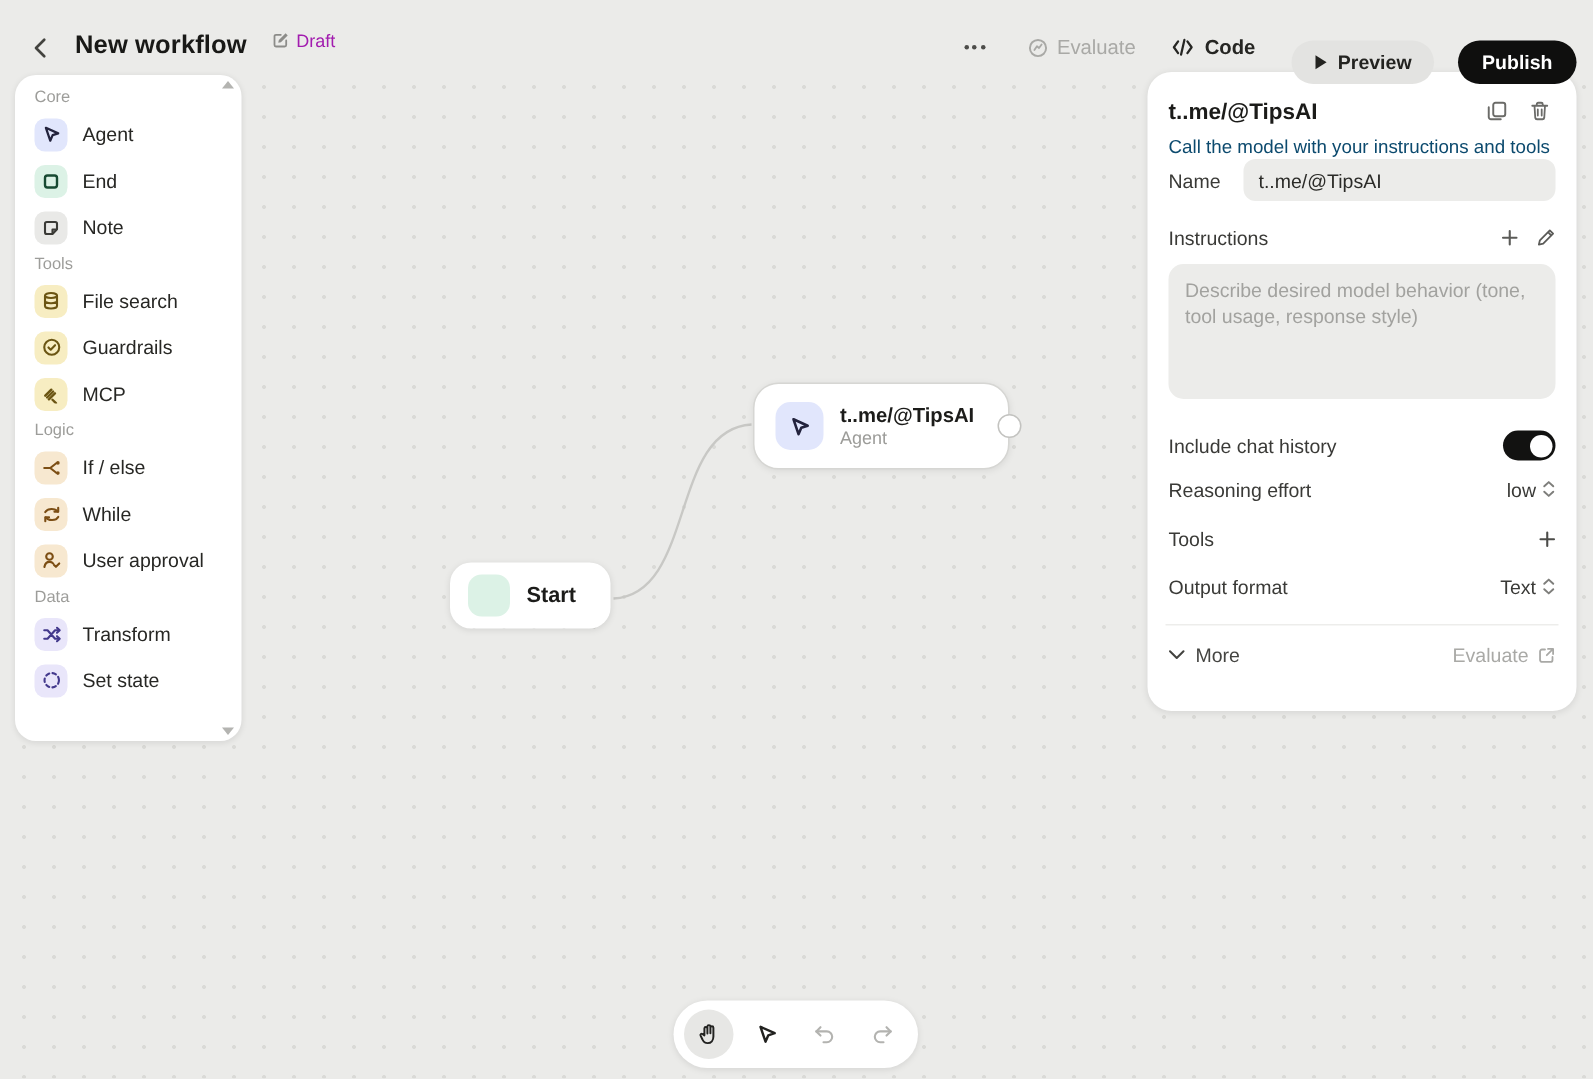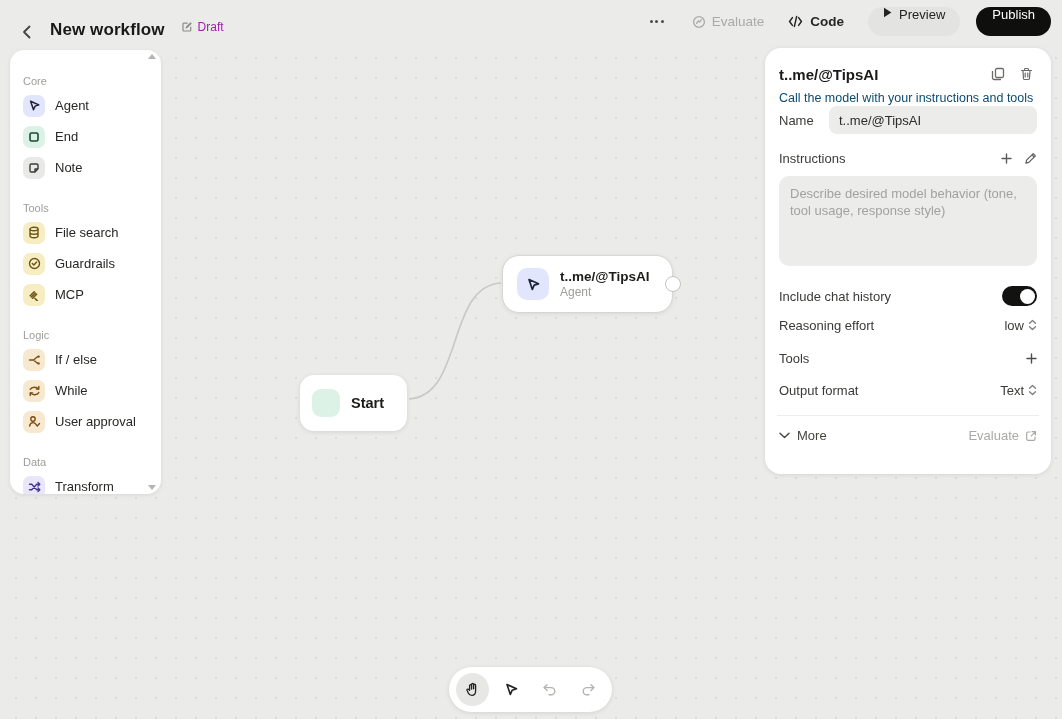--- a/index.html
+++ b/index.html
@@ -20,44 +20,44 @@
   .topbar { position:absolute; top:0; left:0; right:0; height:44px; background:#ebebe9; z-index:20; }
   .tb-left { position:absolute; left:14px; top:20px; display:flex; align-items:flex-start; }
   .back-btn { width:24px; height:24px; display:flex; align-items:center; justify-content:center; cursor:pointer; color:#43433f; }
   .wf-title { font-size:17px; font-weight:700; color:#19191七; color:#191917; margin-left:12px; letter-spacing:.1px; }
   .draft { display:flex; align-items:center; gap:5px; margin-left:16px; color:#a21caf; font-size:12px; }
   .tb-right { position:absolute; right:11px; top:7px; display:flex; align-items:center; gap:24px; }
   .ellipsis { display:flex; gap:2.5px; padding:4px; cursor:pointer; }
   .ellipsis i { width:3px; height:3px; border-radius:50%; background:#4c4c49; }
   .tb-eval { display:flex; align-items:center; gap:6px; color:#a9a9a6; font-size:13.5px; }
   .tb-code { display:flex; align-items:center; gap:7px; color:#26262:; color:#262623; font-size:13.5px; font-weight:600; cursor:pointer; }
-  .pill { height:29px; border-radius:15px; display:flex; align-items:flex-start; justify-content:center; font-size:13px; font-weight:400; cursor:pointer; border:none; }
+  .pill { height:29px; border-radius:15px; display:flex; align-items:center; justify-content:center; font-size:13px; font-weight:700; cursor:pointer; border:none;margin-top:20px; }
   .preview { background:#e3e3e1; color:#232320; padding:0 15px; gap:7px; margin-right:-8px; }
   .publish { background:#0f0f0e; color:#fff; padding:0 16px; }
 
   
   .sidebar {
     position:absolute; left:10px; top:50px; width:151px; height:444px; z-index:15;
     background:#fff; border-radius:14px; box-shadow:0 1px 4px rgba(0,0,0,.09);
     padding:6px 6px 4px 13px; overflow:hidden;
   }
-  .sec-label { font-size:11px; color:#9d9d9a; margin:18px 0 1px; height:15px; line-height:15px; }
+  .sec-label { font-size:11px; color:#9d9d9a; margin:2px 0 1px; height:15px; line-height:15px; }
   .side-item { height:31px; display:flex; align-items:center; gap:10px; cursor:pointer; }
   .nicon { width:22px; height:22px; border-radius:7px; display:flex; align-items:center; justify-content:center; flex:0 0 auto; }
   .side-item span.lbl { font-size:13px; font-weight:500; color:#272724; }
   .bg-blue{background:#e1e6fc;color:#23233d;} .bg-green{background:#dcf2e6;color:#174a32;}
   .bg-gray{background:#e9e9e7;color:#3a3a36;} .bg-yellow{background:#f7edc2;color:#6b5513;}
   .bg-orange{background:#f7e8d0;color:#7c4e14;} .bg-purple{background:#e9e6fa;color:#43398c;}
   .scroll-arrow { position:absolute; right:5px; width:0; height:0; border-left:4px solid transparent; border-right:4px solid transparent; cursor:pointer; }
   .scroll-up { top:4px; border-bottom:5px solid #b4b4b1; }
   .scroll-down { bottom:4px; border-top:5px solid #b4b4b1; }
 
   
   .node { position:absolute; background:#fff; display:flex; align-items:center; cursor:grab; z-index:5; }
-  .node-start { left:300px; top:375px; width:107px; height:56px; border-radius:14px; box-shadow:0 1px 5px rgba(0,0,0,.10); padding:0 12px; gap:11px; }
+  .node-start { left:300px; top:375px; width:107px; height:44px; border-radius:14px; box-shadow:0 1px 5px rgba(0,0,0,.10); padding:0 12px; gap:11px; }
   .node-start .nicon { width:28px; height:28px; border-radius:9px; }
   .node-start .lbl { font-size:14.5px; font-weight:700; color:#1c1c1a; }
   .node-agent { left:502px; top:255px; width:171px; height:58px; border-radius:17px; border:1px solid #d6d6d3; box-shadow:0 1px 5px rgba(0,0,0,.08); padding:0 14px; gap:11px; }
   .node-agent .nicon { width:32px; height:32px; border-radius:10px; }
   .node-agent .t { font-size:13.5px; font-weight:700; color:#1c1c1a; line-height:17px; }
   .node-agent .s { font-size:12px; color:#9c9c99; line-height:15px; }
   .port { position:absolute; right:-9px; top:50%; margin-top:-8px; width:16px; height:16px; border-radius:50%; background:#fff; border:1.6px solid #c3c3c0; cursor:crosshair; }
 
   
   .inspector {

